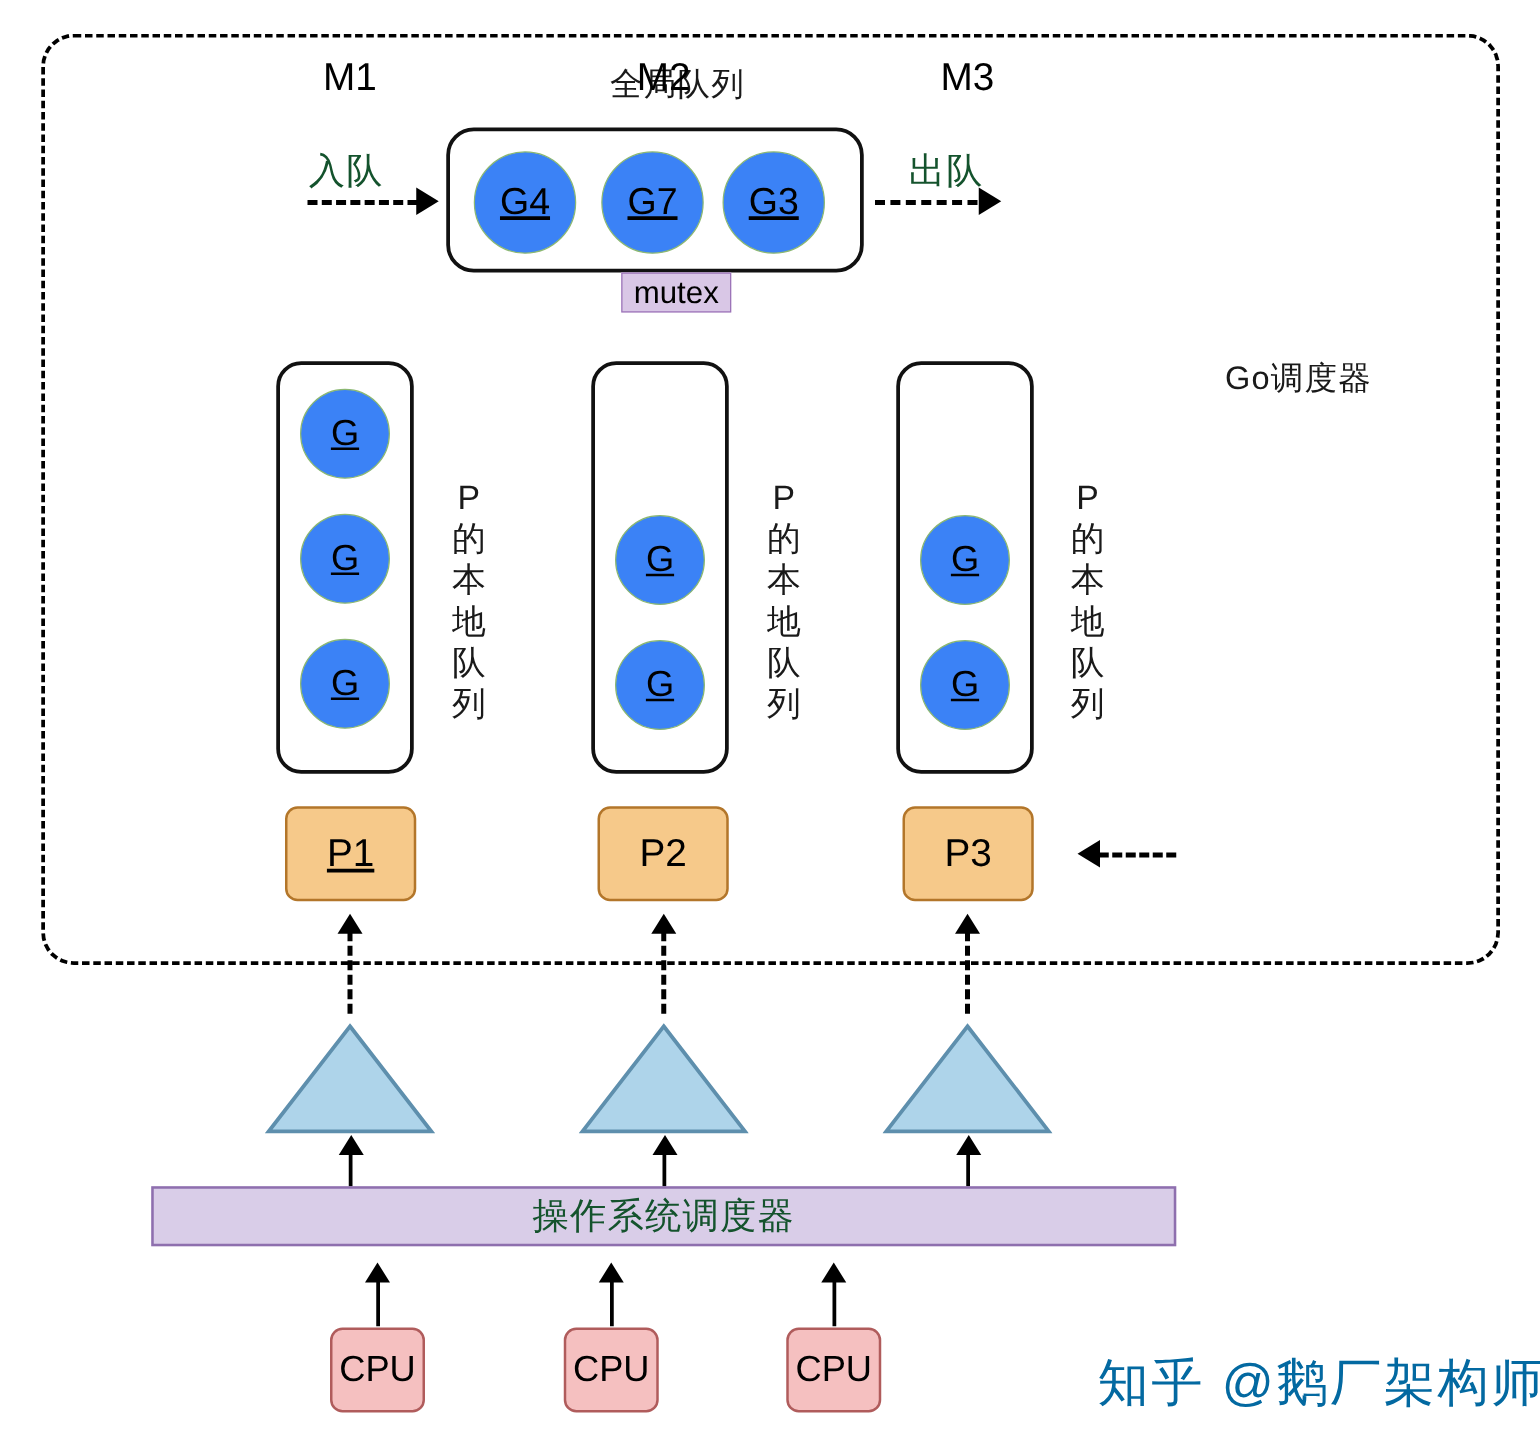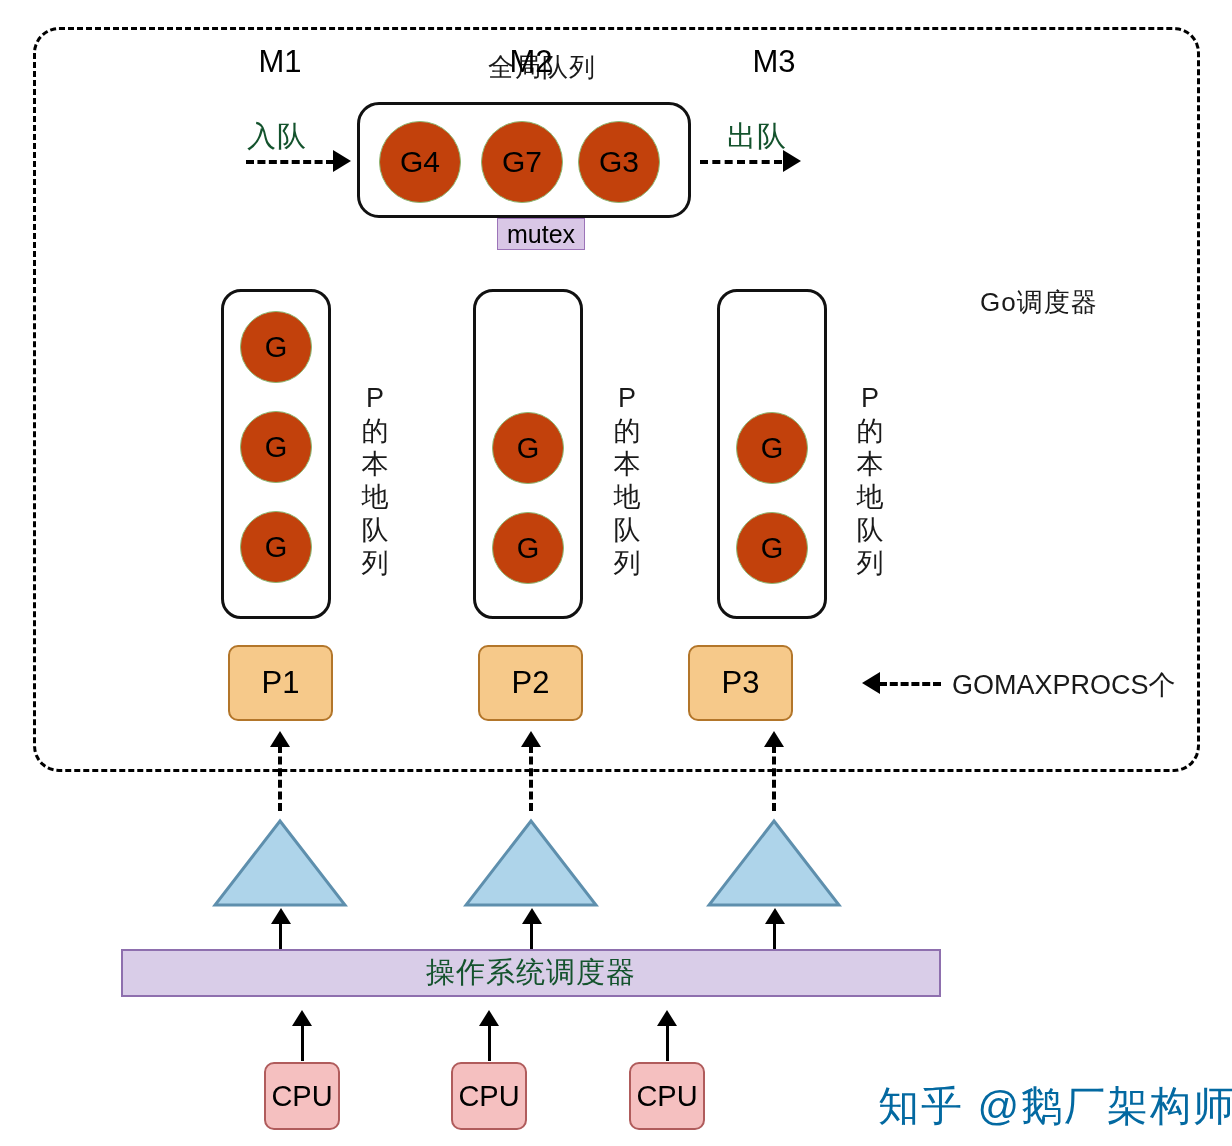--- a/index.html
+++ b/index.html
@@ -56,28 +56,29 @@
     top: 102px;
     width: 334px;
     height: 116px;
     border: 3.5px solid #111111;
     border-radius: 22px;
     background: #ffffff;
     box-sizing: border-box;
   }
   .g-circle {
     border-radius: 50%;
-    background: #c2410c;
+    background: #3b82f6;
     border: 1.5px solid #8cb873;
     display: flex;
     align-items: center;
     justify-content: center;
     font-size: 30px;
     color: #000000;
     box-sizing: border-box;
+    text-decoration: underline;
   }
   .g-big { width: 82px; height: 82px; }
   .g-small { width: 72px; height: 72px; font-size: 29px; }
 
   #mutex-badge {
     left: 497px;
     top: 218px;
     width: 88px;
     height: 32px;
     background: #d9c7e6;
@@ -250,21 +251,21 @@
     <div class="g-circle g-small">G</div>
   </div>
   <div class="abs vert-caption" style="left:358px; top:382px; width:34px;">
     <span>P</span>
     <span>的</span>
     <span>本</span>
     <span>地</span>
     <span>队</span>
     <span>列</span>
   </div>
-  <div class="abs p-box" style="left:228px; top:645px;">P1</div>
+  <div class="abs p-box" style="left:228px; top:645px;text-decoration:underline;">P1</div>
 
   <div class="abs local-queue-box" style="left:473px; top:289px; height:330px;"></div>
   <div class="queue-slots" style="left:473px; top:412px; width:110px;">
     <div class="g-circle g-small" style="margin-bottom:28px;">G</div>
     <div class="g-circle g-small">G</div>
   </div>
   <div class="abs vert-caption" style="left:610px; top:382px; width:34px;">
     <span>P</span>
     <span>的</span>
     <span>本</span>
@@ -280,25 +281,24 @@
     <div class="g-circle g-small">G</div>
   </div>
   <div class="abs vert-caption" style="left:853px; top:382px; width:34px;">
     <span>P</span>
     <span>的</span>
     <span>本</span>
     <span>地</span>
     <span>队</span>
     <span>列</span>
   </div>
-  <div class="abs p-box" style="left:688px; top:645px;">P3</div>
+  <div class="abs p-box" style="left:722px; top:645px;">P3</div>
 
   <div class="abs arrow-left" style="left:862px; top:672px;"></div>
   <div class="abs dashed-h" style="left:879px; top:682px; width:62px;"></div>
-  <div class="abs side-note" style="left:952px; top:667px;">GOMAXPROCS个</div>
 
   <div class="abs dashed-v" style="left:278px; top:745px; height:66px;"></div>
   <div class="abs arrow-up" style="left:270px; top:731px;"></div>
 
   <div class="abs dashed-v" style="left:529px; top:745px; height:66px;"></div>
   <div class="abs arrow-up" style="left:521px; top:731px;"></div>
 
   <div class="abs dashed-v" style="left:772px; top:745px; height:66px;"></div>
   <div class="abs arrow-up" style="left:764px; top:731px;"></div>
 

